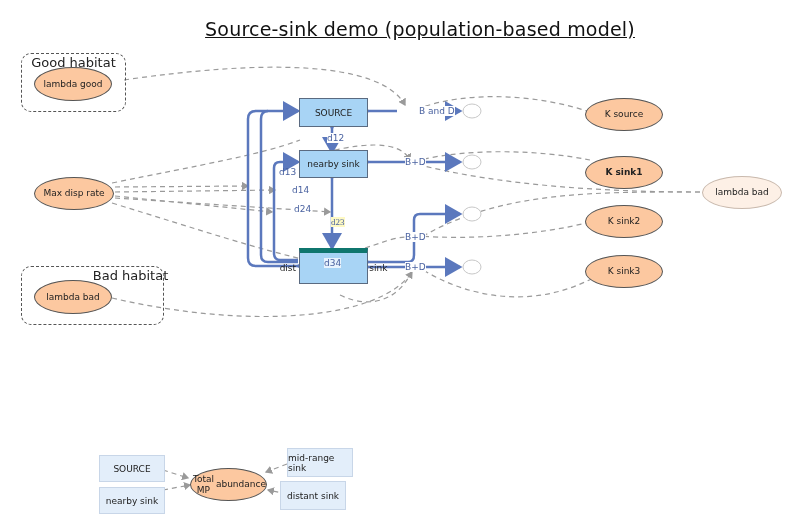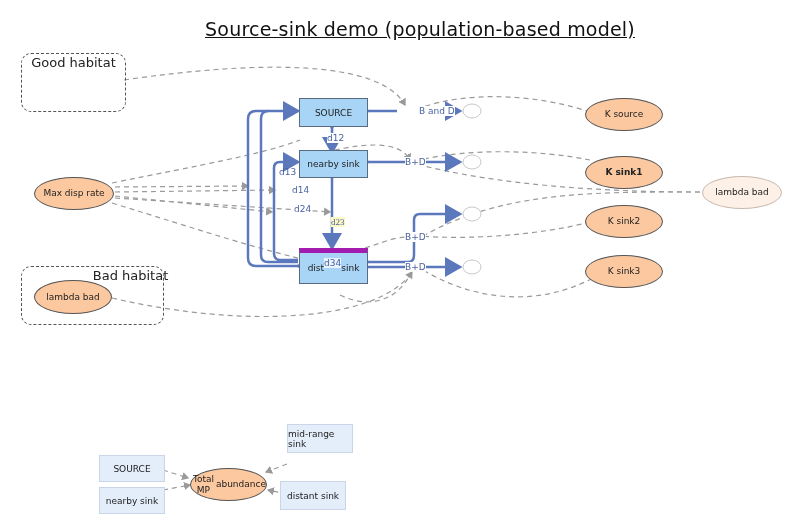--- a/index.html
+++ b/index.html
@@ -81,50 +81,51 @@
   <g fill="none" stroke="#9a9a9a" stroke-width="1.2" stroke-dasharray="5,4">
     <path d="M163,470 L188,478" marker-end="url(#ag)"></path>
     <path d="M163,490 L190,485" marker-end="url(#ag)"></path>
     <path d="M287,464 L266,472" marker-end="url(#ag)"></path>
     <path d="M287,494 L268,490" marker-end="url(#ag)"></path>
   </g>
 </svg>
 
 <div class="habitat" style="left:21px;top:53px;width:103px;height:57px;">
   <div class="hab-title">Good habitat</div>
+  <div class="ellipse" style="left:12px;top:13px;width:76px;height:32px;">lambda good</div>
 </div>
 <div class="habitat" style="left:21px;top:266px;width:103px;height:57px;padding-left:38px;">
   <div class="hab-title">Bad habitat</div>
   <div class="ellipse" style="left:12px;top:13px;width:76px;height:32px;">lambda bad</div>
 </div>
 
 <div class="ellipse" style="left:34px;top:177px;width:78px;height:31px;">Max disp rate</div>
 <div class="ellipse" style="left:585px;top:98px;width:76px;height:31px;">K source</div>
 <div class="ellipse" style="left:585px;top:156px;width:76px;height:31px;font-weight:bold;">K sink1</div>
 <div class="ellipse" style="left:585px;top:205px;width:76px;height:31px;">K sink2</div>
 <div class="ellipse" style="left:585px;top:255px;width:76px;height:31px;">K sink3</div>
 <div class="ellipse ghost" style="left:702px;top:176px;width:78px;height:31px;">lambda bad</div>
 
 <div class="stock" style="left:299px;top:98px;width:67px;height:27px;">SOURCE</div>
 <div class="stock" style="left:299px;top:150px;width:67px;height:26px;">nearby sink</div>
-<div class="stock" style="left:299px;top:248px;width:67px;height:30px;border-top:5px solid #a21caf;">
+<div class="stock" style="left:299px;top:248px;width:67px;height:30px;border-top:5px solid #0f766e;gap:28px;">
   <span>dist</span>&nbsp;&nbsp;&nbsp;&nbsp;&nbsp;&nbsp;<span>sink</span>
 </div>
 
 <div class="flowlbl" style="left:397px;top:106px;background:#fff;padding-left:22px;">B and D</div>
 <div class="flowlbl" style="left:405px;top:157px;background:#fff;">B+D</div>
 <div class="flowlbl" style="left:405px;top:232px;background:#fff;">B+D</div>
 <div class="flowlbl" style="left:405px;top:262px;background:#fff;">B+D</div>
 <div class="flowlbl" style="left:327px;top:133px;background:#fff;">d12</div>
 <div class="flowlbl" style="left:279px;top:167px;">d13</div>
 <div class="flowlbl" style="left:292px;top:185px;">d14</div>
 <div class="flowlbl" style="left:294px;top:204px;background:#fff;">d24</div>
 <div class="flowlbl" style="left:331px;top:217px;background:#fef9c3;font-family:Liberation Serif, serif;">d23</div>
 <div class="flowlbl" style="left:324px;top:258px;background:#e8f3fd;">d34</div>
 
 <div class="legend-box" style="left:99px;top:455px;width:64px;height:25px;">SOURCE</div>
 <div class="legend-box" style="left:99px;top:487px;width:64px;height:25px;">nearby sink</div>
-<div class="legend-box" style="left:287px;top:424px;width:64px;height:27px;">mid-range sink</div>
+<div class="legend-box" style="left:287px;top:448px;width:64px;height:27px;">mid-range sink</div>
 <div class="legend-box" style="left:280px;top:481px;width:64px;height:27px;">distant sink</div>
 <div class="ellipse" style="left:190px;top:468px;width:75px;height:31px;flex-direction:row;">
   <span>Total MP</span>
   <span>abundance</span>
 </div>
 
 </body></html>

